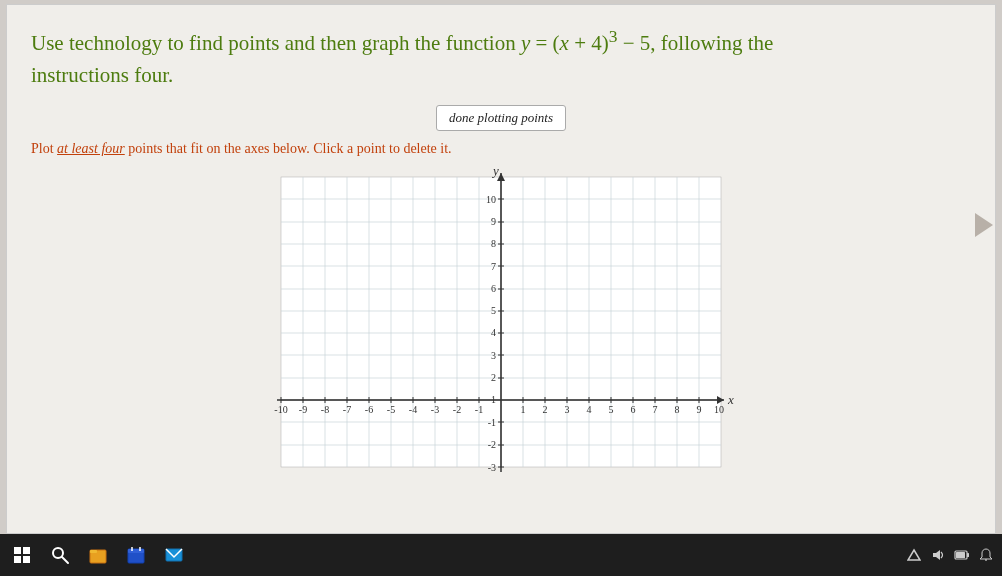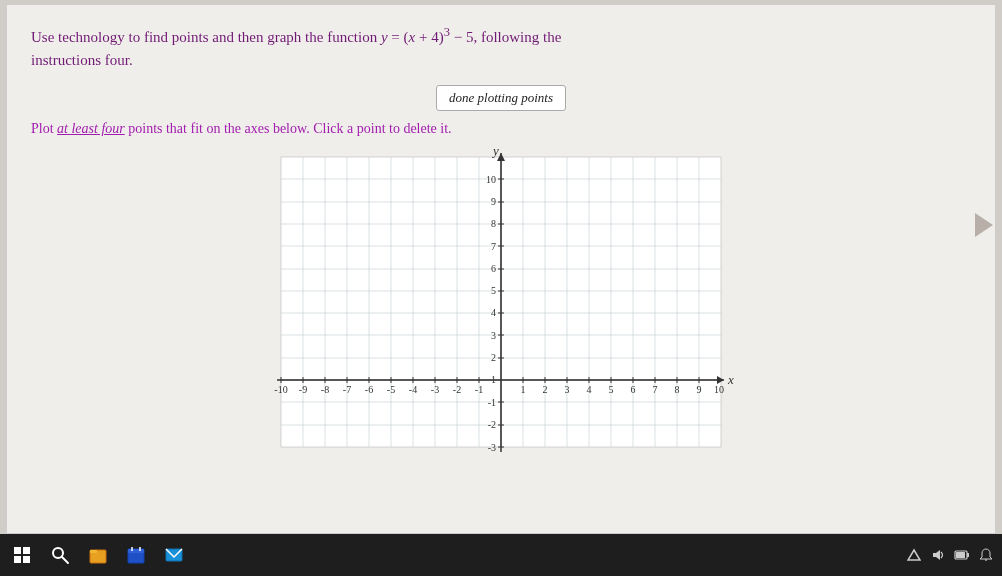--- a/index.html
+++ b/index.html
@@ -17,22 +17,22 @@
       background: #f0eeea;
       width: 990px;
       height: 530px;
       margin: 4px auto 0;
       padding: 18px 24px 10px 24px;
       position: relative;
       border: 1px solid #ccc;
     }
 
     .instructions-text {
-      font-size: 15px;
-      color: #701a75;
+      font-size: 21px;
+      color: #4d7c0f;
       line-height: 1.5;
       max-width: 880px;
     }
 
     .button-row {
       display: flex;
       justify-content: center;
       margin: 14px 0 10px 0;
     }
 
@@ -43,21 +43,21 @@
       padding: 4px 12px;
       font-family: Georgia, serif;
       font-size: 13px;
       color: #222;
       cursor: pointer;
       font-style: italic;
     }
 
     .plot-instructions {
       font-size: 14px;
-      color: #a21caf;
+      color: #c2410c;
       margin-bottom: 10px;
     }
 
     .plot-instructions em {
       font-style: italic;
     }
 
     .plot-instructions u {
       text-decoration: underline;
     }

